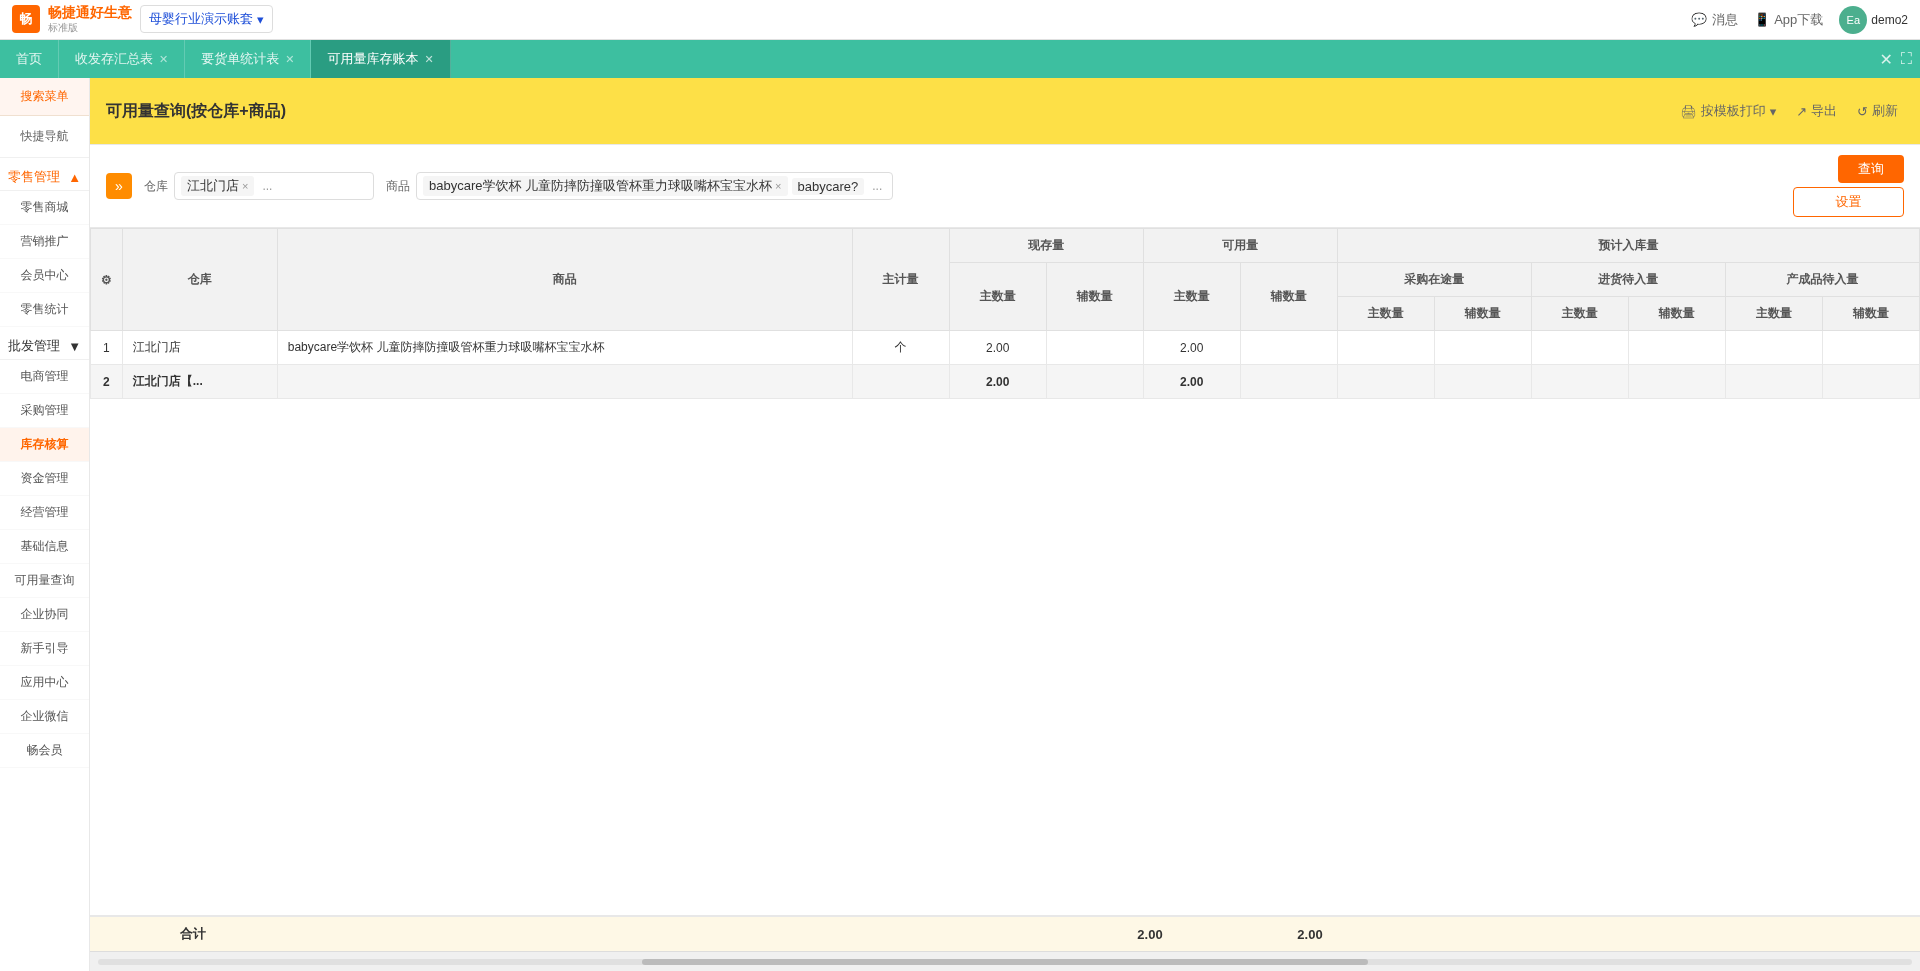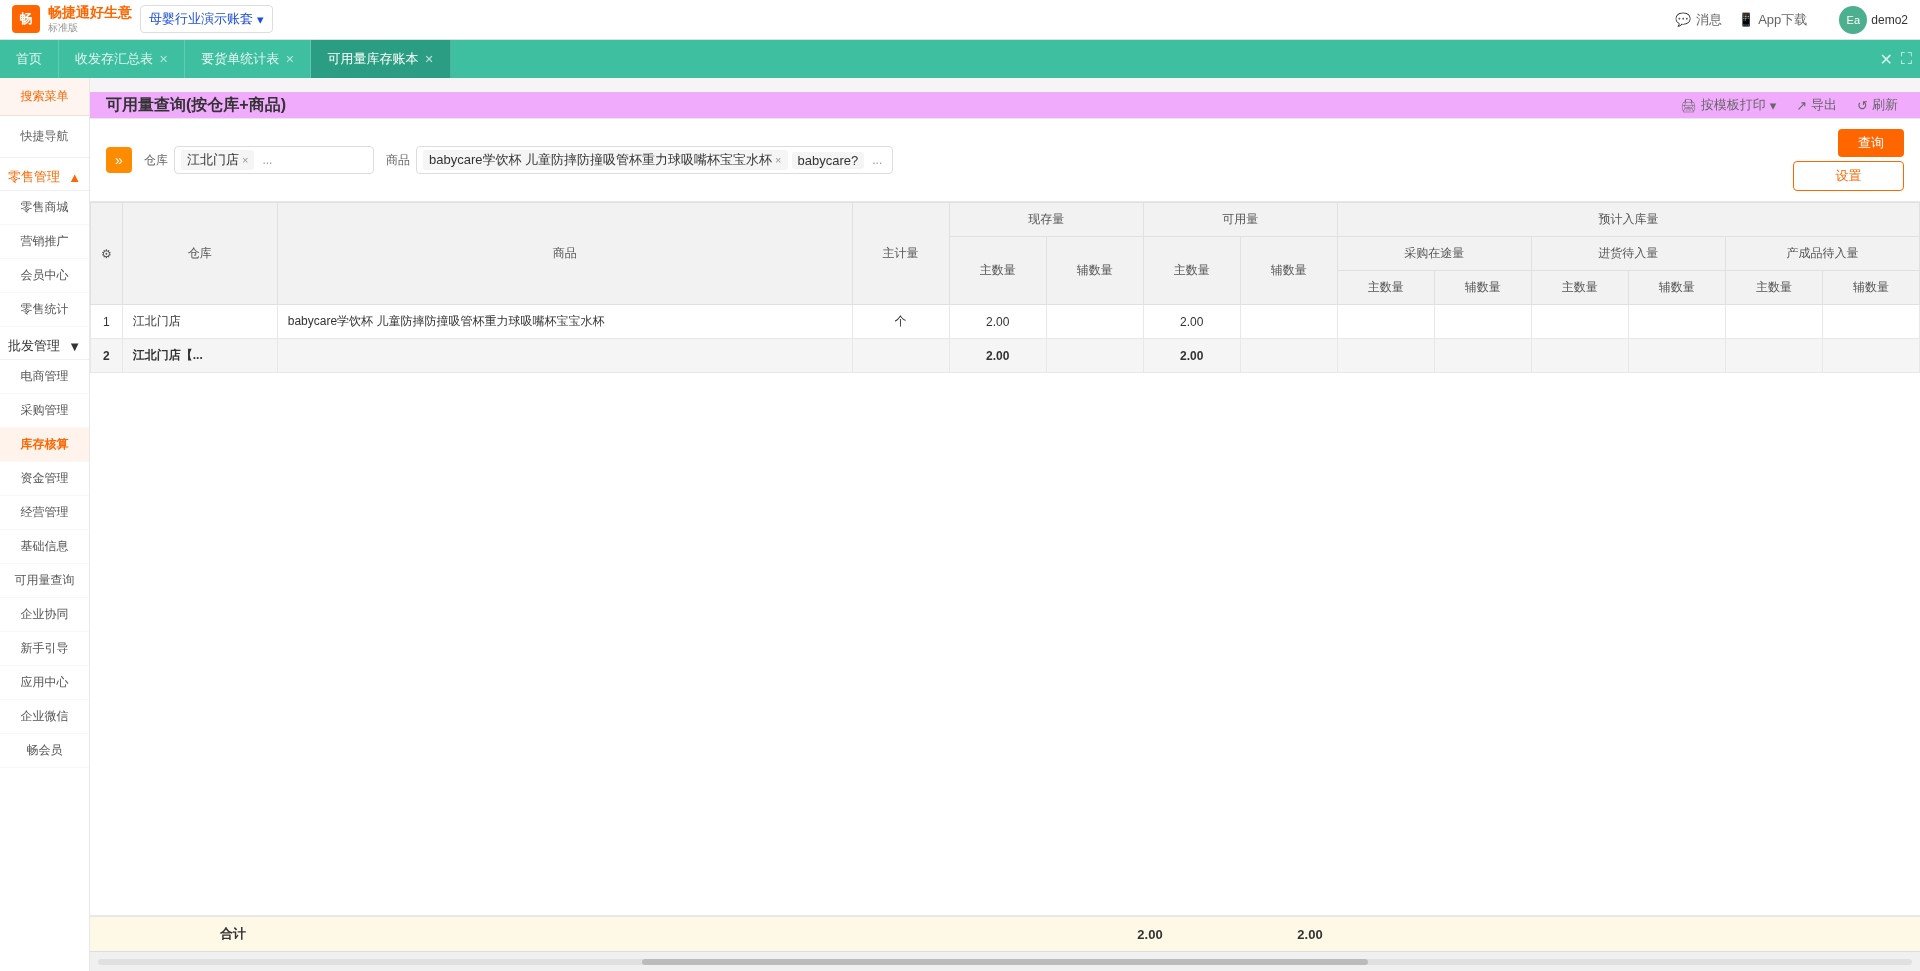--- a/index.html
+++ b/index.html
@@ -21,21 +21,21 @@
     .brand-text { font-size: 14px; color: #ff6600; font-weight: bold; line-height: 1.2; }
     .brand-sub { font-size: 10px; color: #999; }
     .tenant-selector {
       display: flex; align-items: center; gap: 4px;
       border: 1px solid #ddd; border-radius: 4px;
       padding: 4px 8px; cursor: pointer; background: #fff;
       font-size: 12px; color: #1d4ed8; min-width: 120px;
     }
     .top-bar-right { display: flex; align-items: center; gap: 16px; }
     .top-bar-btn { display: flex; align-items: center; gap: 4px; cursor: pointer; color: #666; font-size: 12px; }
-    .avatar { width: 28px; height: 28px; border-radius: 50%; background: #4caf8e; display: flex; align-items: center; justify-content: center; color: white; font-size: 11px; margin-left: 16px; }
+    .avatar { width: 28px; height: 28px; border-radius: 50%; background: #4caf8e; display: flex; align-items: center; justify-content: center; color: white; font-size: 11px; }
     .username { font-size: 12px; color: #333; }
 
     
     .nav-tabs {
       height: 38px;
       background: #3dbfa0;
       display: flex;
       align-items: center;
       padding: 0 0 0 0;
     }
@@ -94,27 +94,26 @@
       text-align: center;
       border-bottom: 1px solid #f8f8f8;
     }
     .sidebar-item.active { color: #ff6600; background: #fff3ec; font-weight: bold; }
 
     
     .content-area { flex: 1; overflow-y: auto; display: flex; flex-direction: column; background: #f5f5f5; }
 
     
     .page-header {
-      background: #f0abfc;
-      padding: 0 16px;
+      background: #fde047;
+      padding: 20px 16px;
       border-bottom: 1px solid #e8e8e8;
       display: flex;
       align-items: center;
       justify-content: space-between;
-      margin-top: 14px;
     }
     .page-title { font-size: 16px; color: #333; font-weight: bold; }
     .page-actions { display: flex; align-items: center; gap: 8px; }
     .page-action-btn {
       display: flex; align-items: center; gap: 4px;
       color: #666; font-size: 12px; cursor: pointer;
       border: none; background: none; padding: 4px 6px;
     }
 
     
@@ -169,21 +168,21 @@
       border-collapse: collapse;
       min-width: 900px;
     }
     thead tr { background: #f2f2f2; }
     thead th {
       border: 1px solid #e0e0e0;
       padding: 8px 10px;
       text-align: center;
       font-size: 12px;
       color: #555;
-      font-weight: normal;
+      font-weight: bold;
       white-space: nowrap;
     }
     tbody tr { background: #fff; }
     tbody tr:nth-child(even) { background: #fafafa; }
     tbody tr.subtotal { background: #f5f5f5; font-weight: bold; }
     tbody td {
       border: 1px solid #e8e8e8;
       padding: 8px 10px;
       text-align: center;
       font-size: 12px;
@@ -195,21 +194,21 @@
     
     .table-footer {
       background: #fef8e6;
       border-top: 2px solid #e8e8e8;
       padding: 8px 10px;
       display: flex;
       align-items: center;
       font-size: 12px;
       color: #333;
     }
-    .footer-label { font-weight: bold; margin-left: 120px; }
+    .footer-label { font-weight: bold; margin-left: 80px; }
     .footer-vals { display: flex; gap: 0; flex: 1; }
     .footer-val-cell { text-align: center; font-weight: bold; }
 
     
     .table-container::-webkit-scrollbar { height: 6px; width: 6px; }
     .table-container::-webkit-scrollbar-track { background: #f0f0f0; }
     .table-container::-webkit-scrollbar-thumb { background: #ccc; border-radius: 3px; }
 
     
     .bottom-bar {

